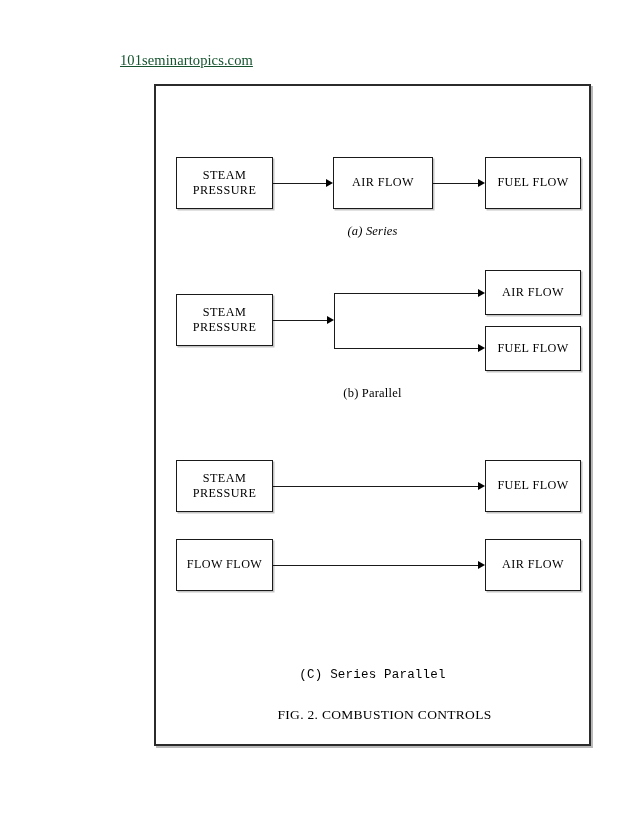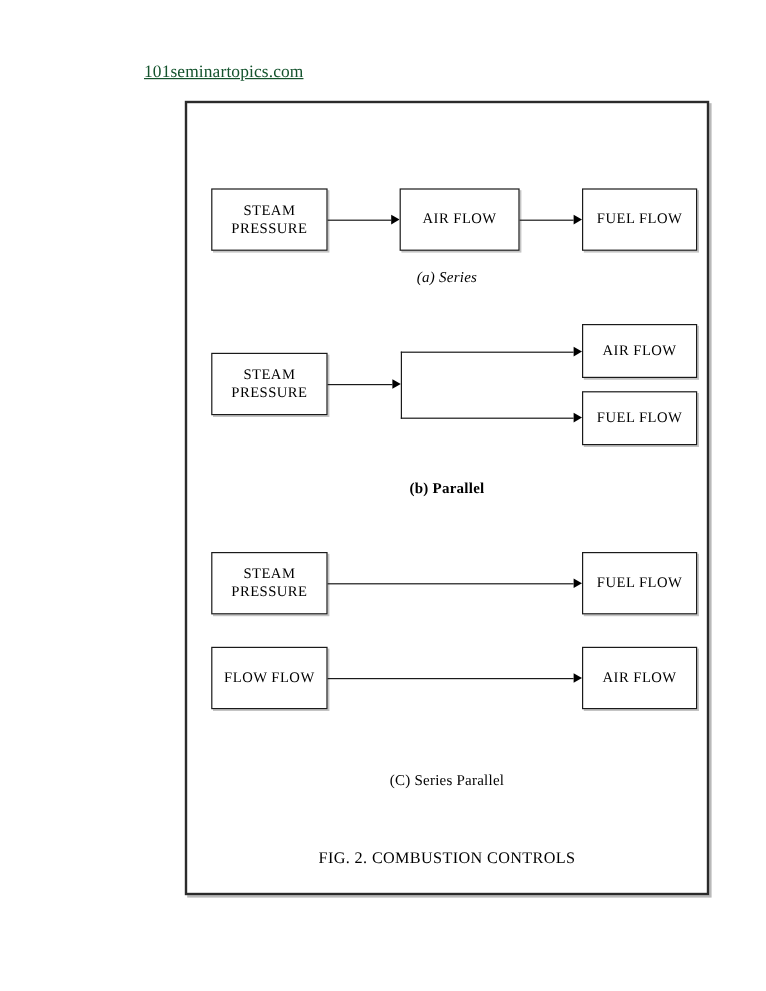--- a/index.html
+++ b/index.html
@@ -164,21 +164,21 @@
     <div class="arrowhead" style="left:171px; top:230px;"></div>
 
     <div class="vline" style="left:178px; top:207px; height:56px;"></div>
 
     <div class="hline" style="left:178px; top:207px; width:144px;"></div>
     <div class="arrowhead" style="left:322px; top:203px;"></div>
 
     <div class="hline" style="left:178px; top:262px; width:144px;"></div>
     <div class="arrowhead" style="left:322px; top:258px;"></div>
 
-    <div class="caption" style="top:314px;font-weight:bold;">(b) Parallel</div>
+    <div class="caption" style="top:300px;">(b) Parallel</div>
 
     <div class="box" style="left:20px; top:374px; width:97px; height:52px;">
       <span class="box-text">STEAM
 PRESSURE</span>
     </div>
 
     <div class="hline" style="left:117px; top:400px; width:205px;"></div>
     <div class="arrowhead" style="left:322px; top:396px;"></div>
 
     <div class="box" style="left:329px; top:374px; width:96px; height:52px;">
@@ -189,18 +189,18 @@
       <span class="box-text">FLOW FLOW</span>
     </div>
 
     <div class="hline" style="left:117px; top:479px; width:205px;"></div>
     <div class="arrowhead" style="left:322px; top:475px;"></div>
 
     <div class="box" style="left:329px; top:453px; width:96px; height:52px;">
       <span class="box-text">AIR FLOW</span>
     </div>
 
-    <div class="caption" style="top:557px;">(C) Series Parallel</div>
-
-    <div id="fig-caption" style="top:621px;">FIG. 2.  COMBUSTION CONTROLS</div>
+    <div class="caption" style="top:582px;font-family:Liberation Mono, monospace;">(C) Series Parallel</div>
+
+    <div id="fig-caption" style="top:621px;padding-left:12px;">FIG. 2.  COMBUSTION CONTROLS</div>
 
   </div>
 </div>
 
 </body></html>

